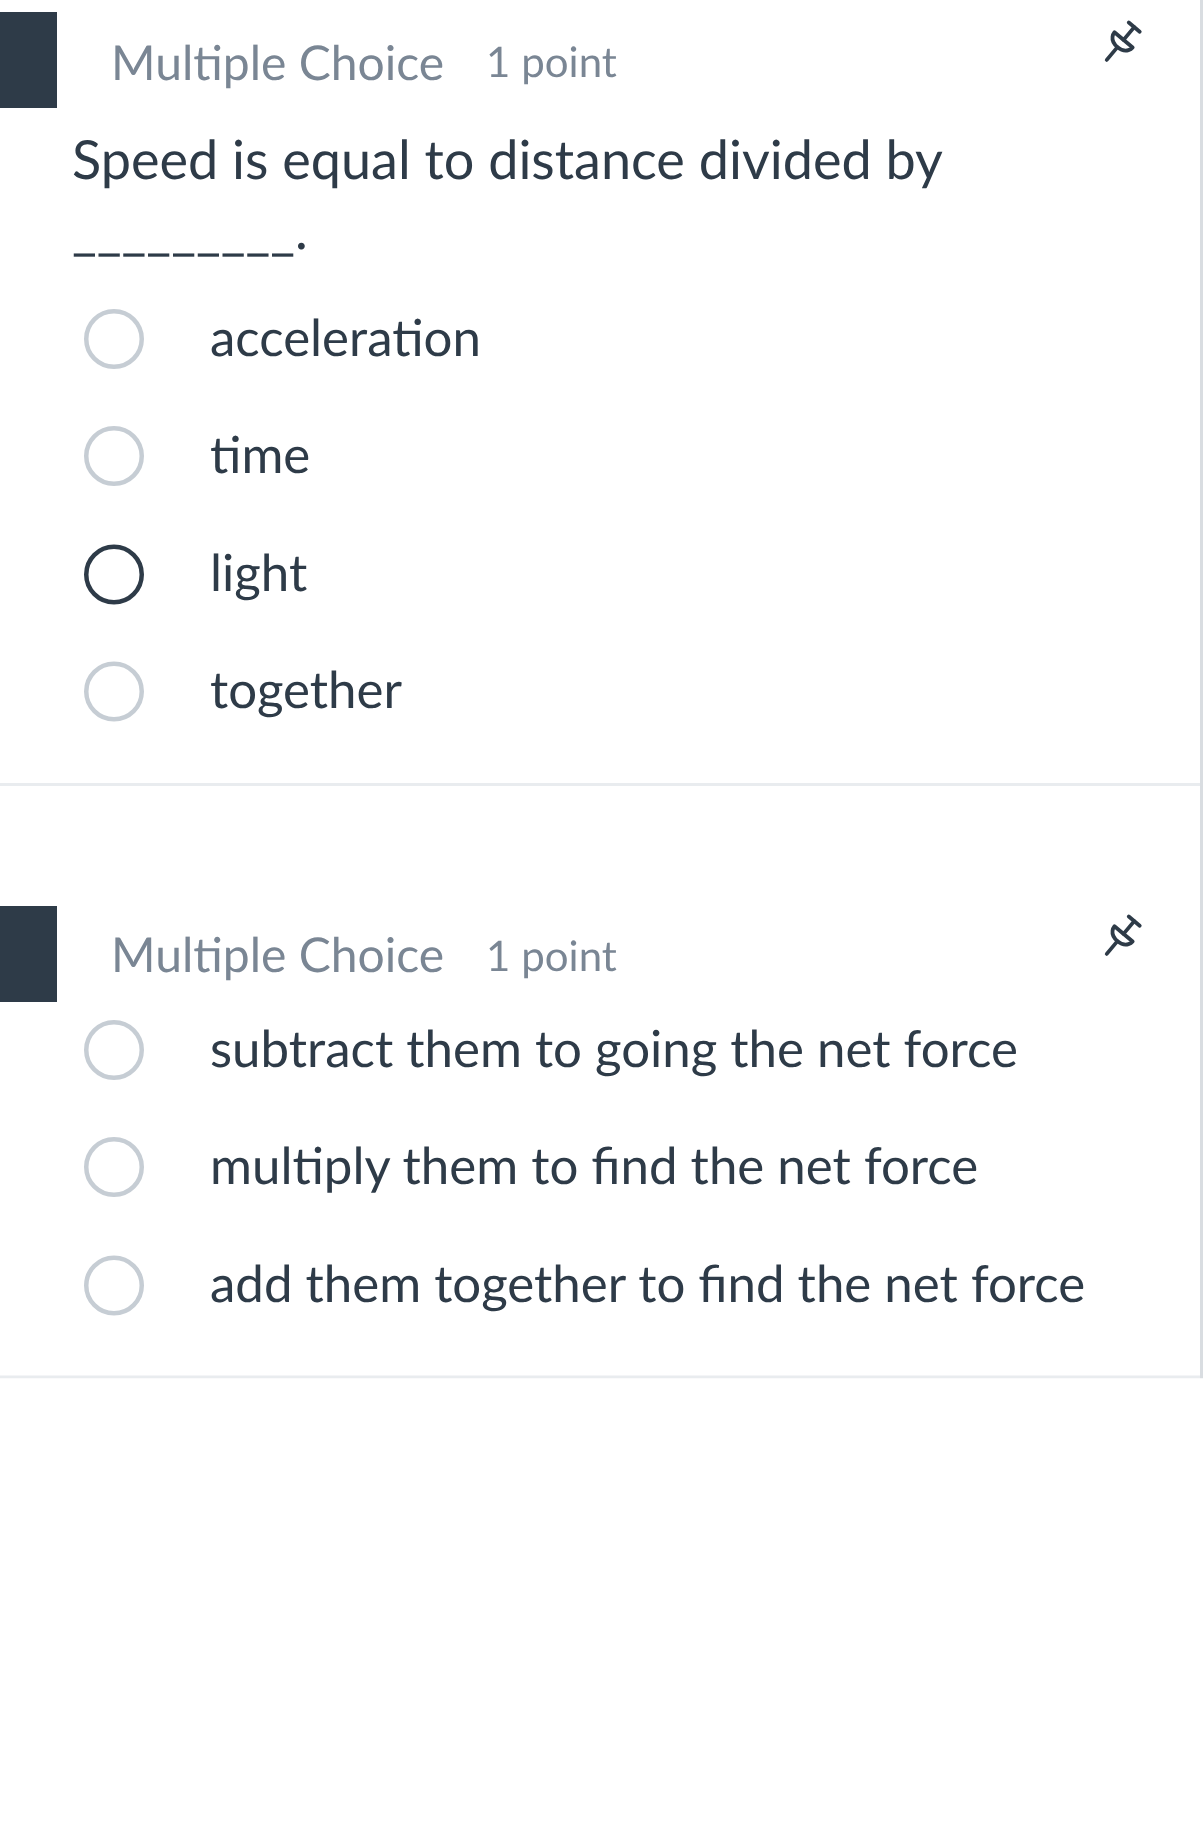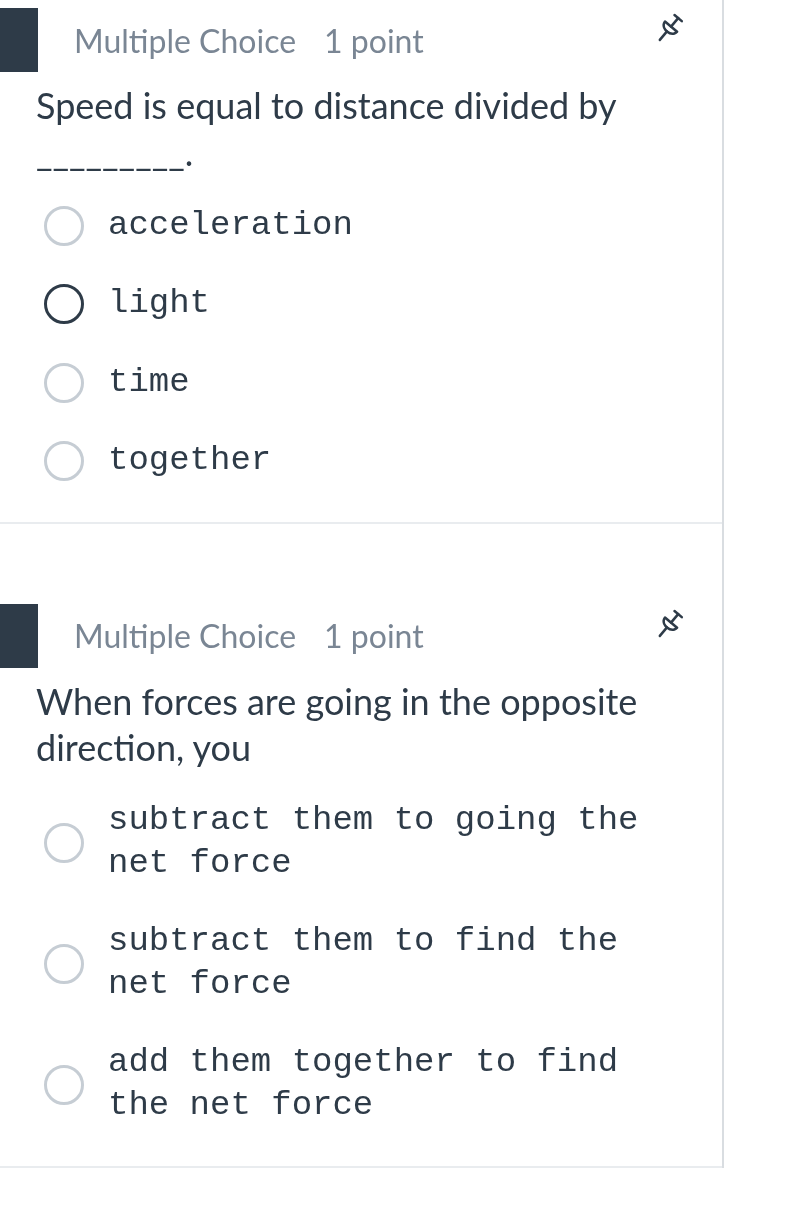--- a/index.html
+++ b/index.html
@@ -5,21 +5,21 @@
   * { box-sizing: border-box; }
   html, body {
     margin: 0;
     padding: 0;
     font-family: -apple-system, BlinkMacSystemFont, "Segoe UI", "Lato", "Helvetica Neue", Arial, sans-serif;
     background: #fff;
     color: #2e3b48;
     width: 802px;
   }
   .page {
-    width: 724px;
+    width: 802px;
     border-right: 2px solid #d9dde1;
   }
   .question-card {
     border-bottom: 2px solid #e9ecef;
     padding-bottom: 40px;
     position: relative;
     padding-top: 0;
   }
   .q-header {
     display: flex;
@@ -34,53 +34,52 @@
     background: #2e3b48;
     flex: 0 0 38px;
   }
   .q-type {
     font-size: 32px;
     color: #7a8694;
     margin-left: 36px;
     font-weight: 400;
   }
   .q-points {
-    font-size: 32px;
+    font-size: 28px;
     color: #7a8694;
     margin-left: 28px;
     font-weight: 400;
   }
   .pin {
     position: absolute;
     right: 34px;
     top: 10px;
     color: #2e3b48;
   }
   .q-body {
-    padding: 10px 30px 0 36px;
+    padding: 10px 30px 0 48px;
   }
   .q-text {
     font-size: 36px;
     line-height: 1.3;
     color: #2e3b48;
     margin: 0 0 28px 0;
     font-weight: 400;
   }
   .options {
     display: flex;
     flex-direction: column;
     gap: 36px;
     padding-left: 8px;
   }
   .option {
     display: flex;
     align-items: center;
-    gap: 24px;
+    gap: 44px;
     cursor: pointer;
-    font-family: Liberation Mono, monospace;
   }
   .radio {
     width: 40px;
     height: 40px;
     border-radius: 50%;
     border: 3px solid #c6cdd4;
     flex: 0 0 40px;
     margin-top: 2px;
   }
   .radio.hover {
@@ -117,26 +116,26 @@
       </span>
     </div>
     <div class="q-body">
       <p class="q-text">Speed is equal to distance divided by _________.</p>
       <div class="options">
         <div class="option">
           <span class="radio"></span>
           <span class="opt-label">acceleration</span>
         </div>
         <div class="option">
+          <span class="radio"></span>
+          <span class="opt-label">time</span>
+        </div>
+        <div class="option">
           <span class="radio hover"></span>
           <span class="opt-label">light</span>
-        </div>
-        <div class="option">
-          <span class="radio"></span>
-          <span class="opt-label">time</span>
         </div>
         <div class="option">
           <span class="radio"></span>
           <span class="opt-label">together</span>
         </div>
       </div>
     </div>
   </div>
 
   <div class="spacer"></div>
@@ -151,29 +150,28 @@
           <g transform="rotate(40 12 12)">
             <path d="M12 3 L12 10"></path>
             <path d="M7 10 C7 10 7 14 12 14 C17 14 17 10 17 10 Z"></path>
             <path d="M9 3 L15 3"></path>
             <path d="M12 14 L12 21"></path>
           </g>
         </svg>
       </span>
     </div>
     <div class="q-body">
-      <p class="q-text">When forces are going in the opposite direction, you</p>
       <div class="options">
         <div class="option">
           <span class="radio"></span>
           <span class="opt-label">subtract them to going the net force</span>
         </div>
         <div class="option">
           <span class="radio"></span>
-          <span class="opt-label">subtract them to find the net force</span>
+          <span class="opt-label">multiply them to find the net force</span>
         </div>
         <div class="option">
           <span class="radio"></span>
           <span class="opt-label">add them together to find the net force</span>
         </div>
       </div>
     </div>
   </div>
 
 </div>

